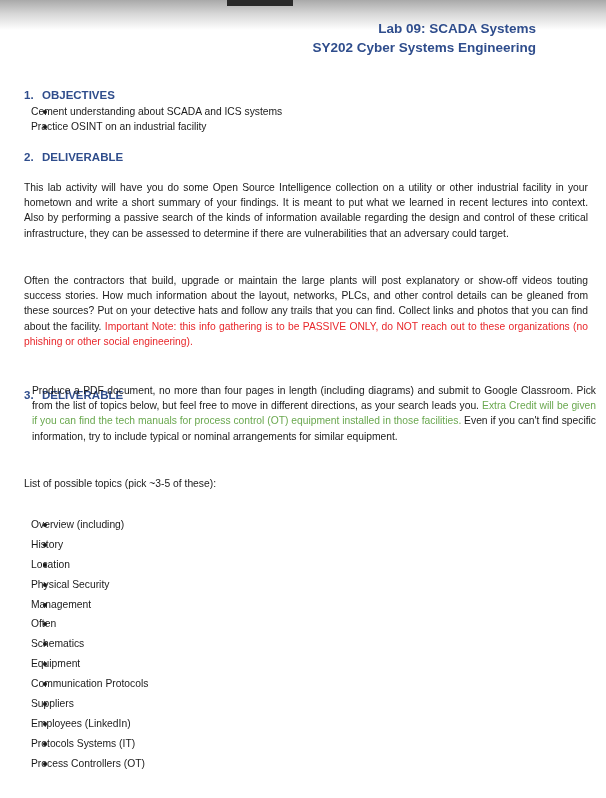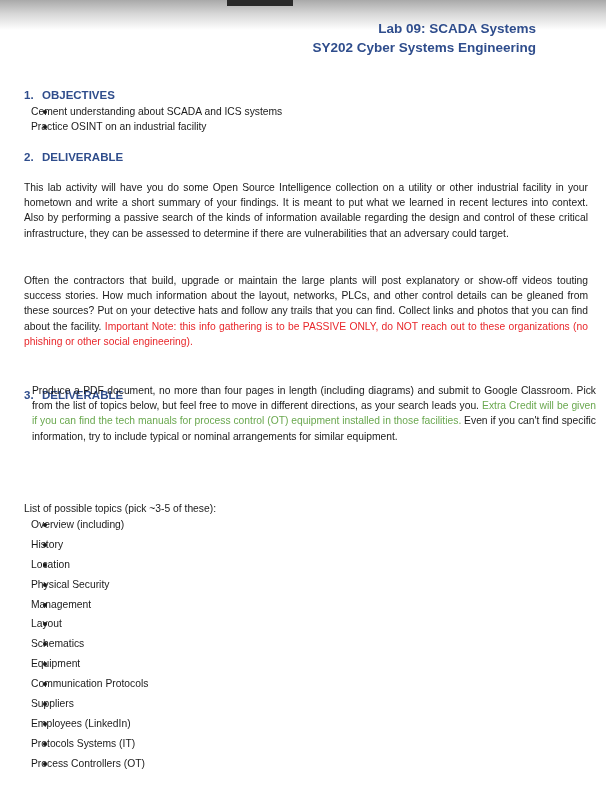--- a/index.html
+++ b/index.html
@@ -71,29 +71,29 @@
   <div class="para" style="top:273px;">
     <span>Often the contractors that build, upgrade or maintain the large plants will post explanatory or show-off videos touting success stories.  How much information about the layout, networks, PLCs, and other control details can be gleaned from these sources?  Put on your detective hats and follow any trails that you can find. Collect links and photos that you can find about the facility. </span><span class="red">Important Note: this info gathering is to be PASSIVE ONLY, do NOT reach out to these organizations (no phishing or other social engineering).</span>
   </div>
 
   <div class="heading" style="top:365px;margin-top:24px;">
     <span class="num">3.</span><span>DELIVERABLE</span>
   </div>
   <div class="para" style="top:383px;margin-left:8px;">
     <span>Produce a PDF document, no more than four pages in length (including diagrams) and submit to Google Classroom. Pick from the list of topics below, but feel free to move in different directions, as your search leads you. </span><span class="green">Extra Credit will be given if you can find the tech manuals for process control (OT) equipment installed in those facilities.</span><span>  Even if you can't find specific information, try to include typical or nominal arrangements for similar equipment.</span>
   </div>
-  <div class="para" style="top:501px;">List of possible topics (pick ~3-5 of these):</div>
+  <div class="para" style="top:476px;">List of possible topics (pick ~3-5 of these):</div>
 
   <ul class="blist topics" style="top:515px;">
     <li>Overview (including)</li>
     <li>History</li>
     <li>Location</li>
     <li>Physical Security</li>
     <li>Management</li>
-    <li>Layout</li>
+    <li>Often</li>
     <li>Schematics</li>
     <li>Equipment</li>
     <li>Communication Protocols</li>
     <li>Suppliers</li>
     <li>Employees (LinkedIn)</li>
     <li>Protocols Systems (IT)</li>
     <li>Process Controllers (OT)</li>
   </ul>
 </div>
 

